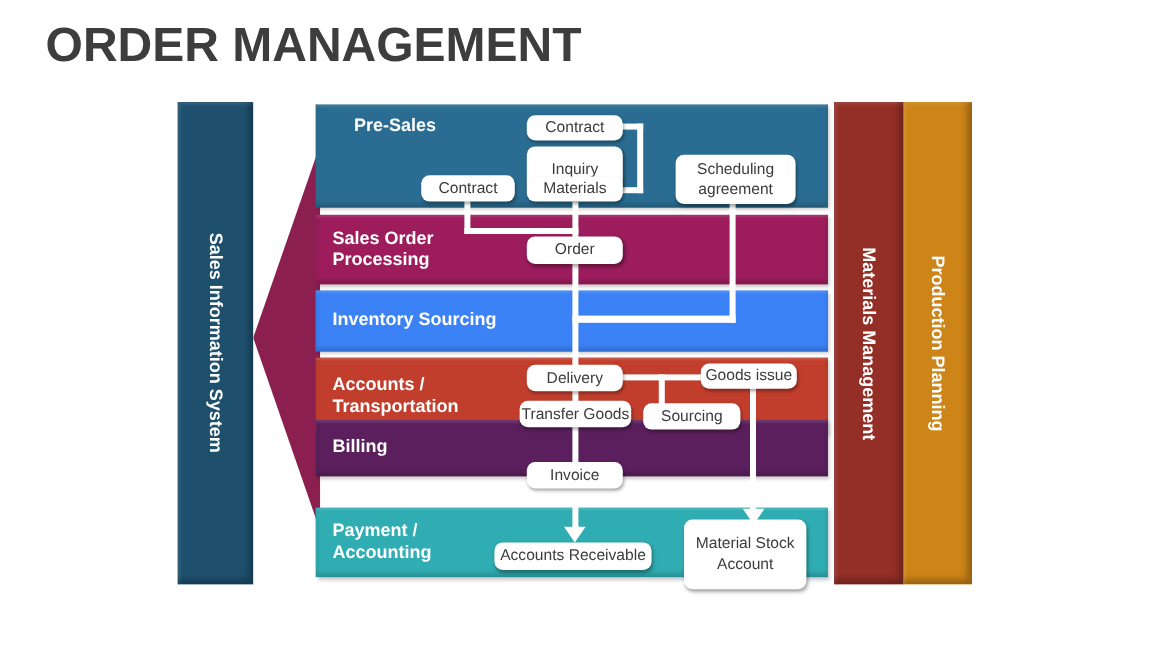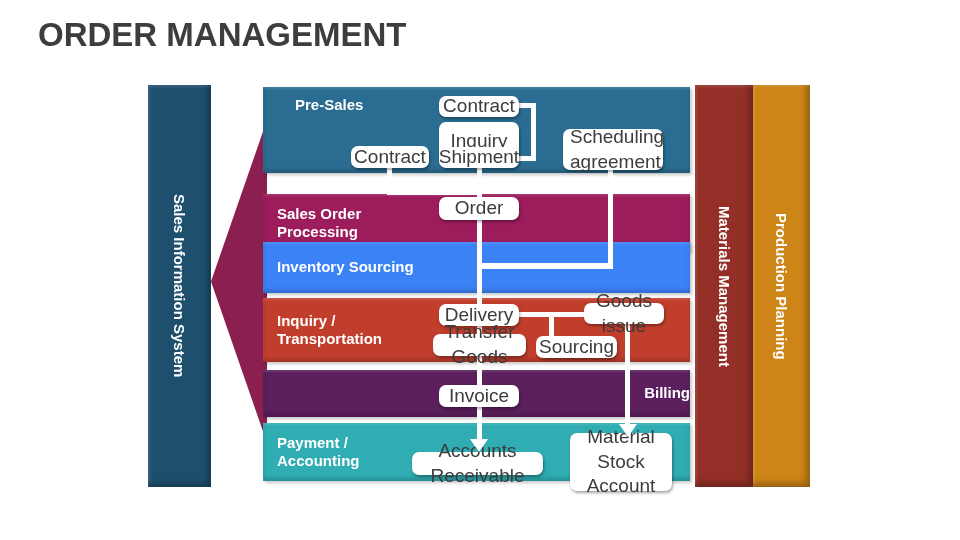--- a/index.html
+++ b/index.html
@@ -2,21 +2,21 @@
 <html><head>
 <meta charset="utf-8">
 <style>
   html,body{margin:0;padding:0;background:#fff;}
   .stage{
     position:relative;width:960px;height:540px;background:#ffffff;overflow:hidden;
     font-family:"Liberation Sans", sans-serif;
   }
   .title{
     position:absolute;left:38px;top:16px;margin:0;
-    font-size:33px;font-weight:bold;color:#3d3d3d;letter-spacing:0px;
+    font-size:40px;font-weight:bold;color:#3d3d3d;letter-spacing:0px;
   }
   
   .vbar{
     position:absolute;top:85px;height:402px;z-index:6;
     display:flex;align-items:center;justify-content:center;
     box-shadow:inset -4px -4px 6px rgba(0,0,0,0.28), inset 2px 2px 3px rgba(255,255,255,0.12);
   }
   .vbar span{
     writing-mode:vertical-rl;
     color:#fff;font-weight:bold;font-size:15px;white-space:nowrap;
@@ -37,32 +37,32 @@
     box-shadow:inset 0 -3px 4px rgba(0,0,0,0.18), inset 0 2px 2px rgba(255,255,255,0.12), 2px 2px 3px rgba(0,0,0,0.22);
   }
   .row .lbl{
     color:#fff;font-weight:bold;font-size:15px;line-height:1.22;padding-left:14px;
   }
   .row.top-align{align-items:flex-start;}
   .row.top-align .lbl{padding-top:9px;padding-left:32px;}
   .lbl-narrow{max-width:118px;}
   .lbl-wide{max-width:130px;}
   .r0{top:87px;height:86px;background:#2b6d92;}
-  .r1{top:179px;height:58px;background:#9c1c5c;margin-top:15px;}
+  .r1{top:179px;height:58px;background:#9c1c5c;}
   .r2{top:242px;height:51px;background:#3b82f6;}
   .r3{top:298px;height:64px;background:#c23e2c;}
-  .r4{top:370px;height:47px;background:#5a1f5c;justify-content:flex-end;}
+  .r4{top:350px;height:47px;background:#5a1f5c;}
   .r5{top:423px;height:58px;background:#2fadb3;}
   
   .line{position:absolute;background:#ffffff;z-index:3;}
   
   .node{
     position:absolute;z-index:4;background:#ffffff;border-radius:7px;
     display:flex;align-items:center;justify-content:center;text-align:center;
-    color:#3c3c3c;font-size:19px;line-height:1.3;
+    color:#3c3c3c;font-size:13px;line-height:1.3;
     box-shadow:1px 2px 3px rgba(0,0,0,0.35);
   }
   
   .arrowhead{
     position:absolute;width:0;height:0;z-index:5;
     border-left:9px solid transparent;border-right:9px solid transparent;
     border-top:13px solid #ffffff;
   }
 </style>
 </head>
@@ -81,21 +81,21 @@
   <div class="row r0 top-align">
     <span class="lbl">Pre-Sales</span>
   </div>
   <div class="row r1">
     <span class="lbl lbl-narrow">Sales Order Processing</span>
   </div>
   <div class="row r2">
     <span class="lbl">Inventory Sourcing</span>
   </div>
   <div class="row r3">
-    <span class="lbl lbl-wide">Inquiry / Transportation</span>
+    <span class="lbl lbl-wide">Accounts / Transportation</span>
   </div>
   <div class="row r4">
     <span class="lbl">Billing</span>
   </div>
   <div class="row r5">
     <span class="lbl lbl-narrow">Payment / Accounting</span>
   </div>
 
   <div class="line" style="left:517px;top:103px;width:19px;height:5px"></div>
   <div class="line" style="left:531px;top:103px;width:5px;height:58px"></div>
@@ -112,21 +112,21 @@
   <div class="arrowhead" style="left:470px;top:439px"></div>
   <div class="arrowhead" style="left:619px;top:424px"></div>
 
   <div class="node" style="left:439px;top:96px;width:80px;height:21px">
     <span>Contract</span>
   </div>
   <div class="node" style="left:439px;top:122px;width:80px;height:38px">
     <span>Inquiry</span>
   </div>
   <div class="node" style="left:439px;top:147px;width:80px;height:21px">
-    <span>Shipment</span>
+    <span>Materials</span>
   </div>
   <div class="node" style="left:351px;top:146px;width:78px;height:22px">
     <span>Contract</span>
   </div>
   <div class="node" style="left:563px;top:129px;width:100px;height:41px">
     <span style="max-width:86px">Scheduling agreement</span>
   </div>
   <div class="node" style="left:439px;top:197px;width:80px;height:23px">
     <span>Order</span>
   </div>

